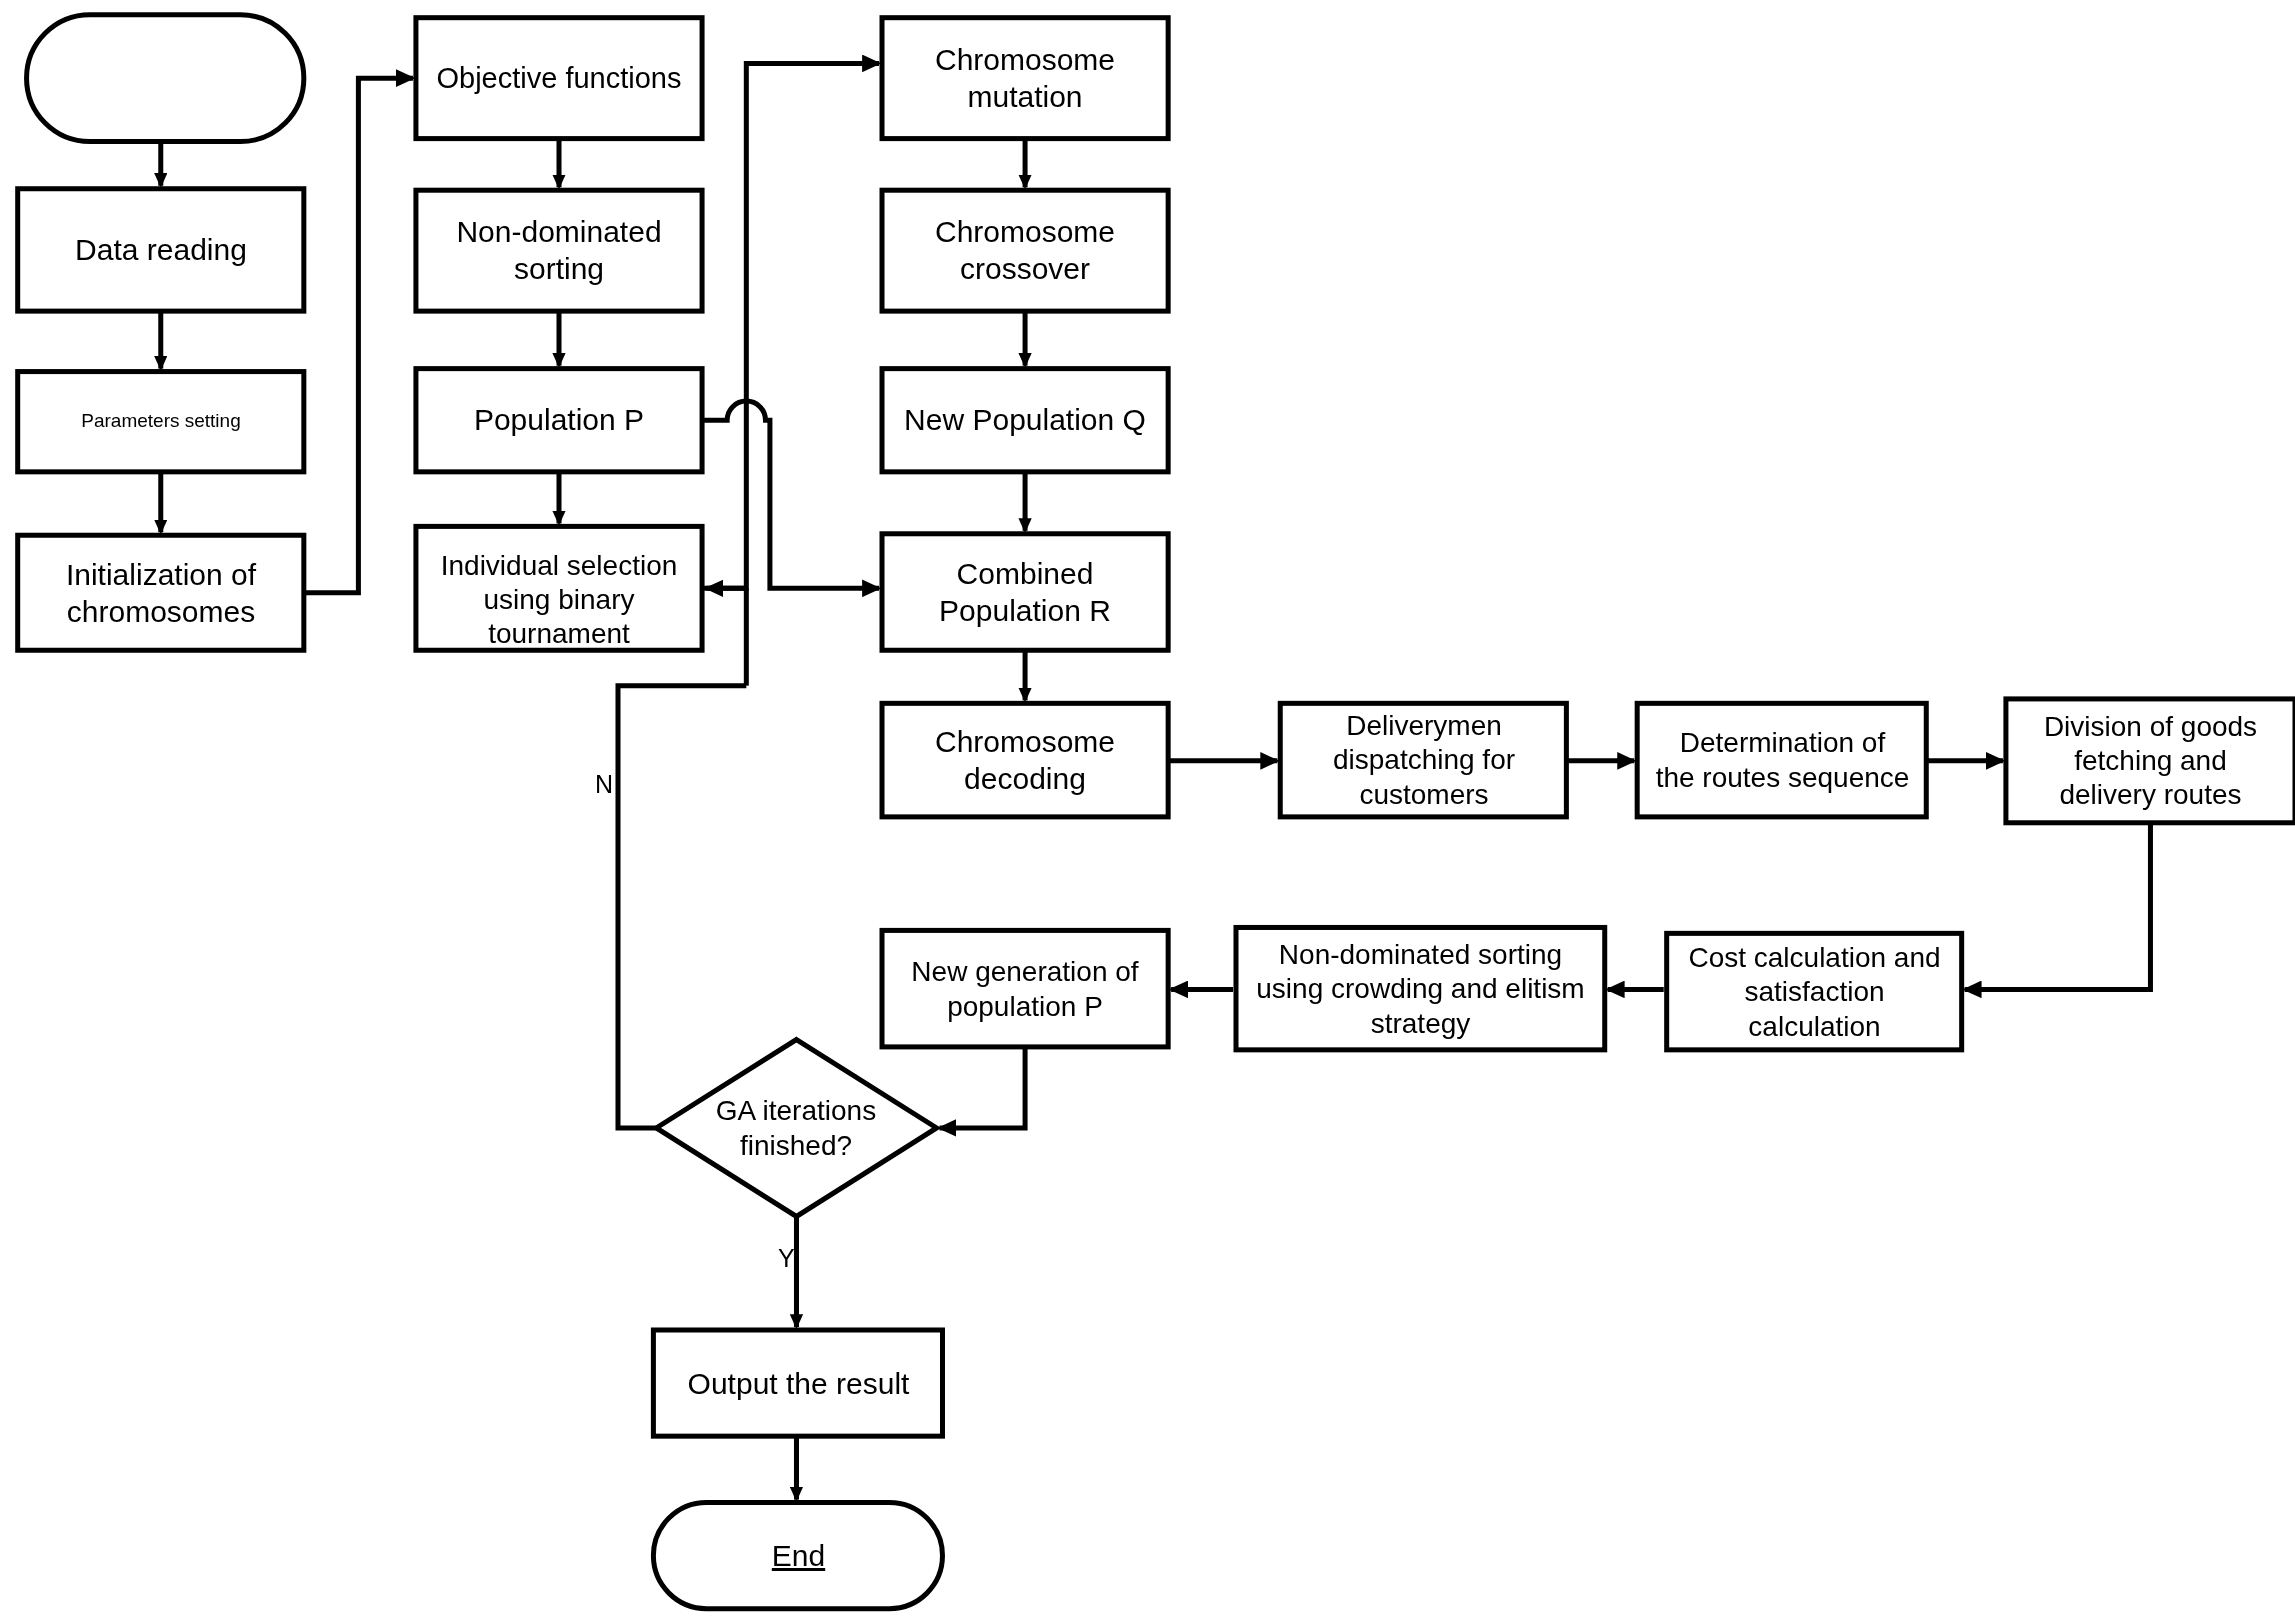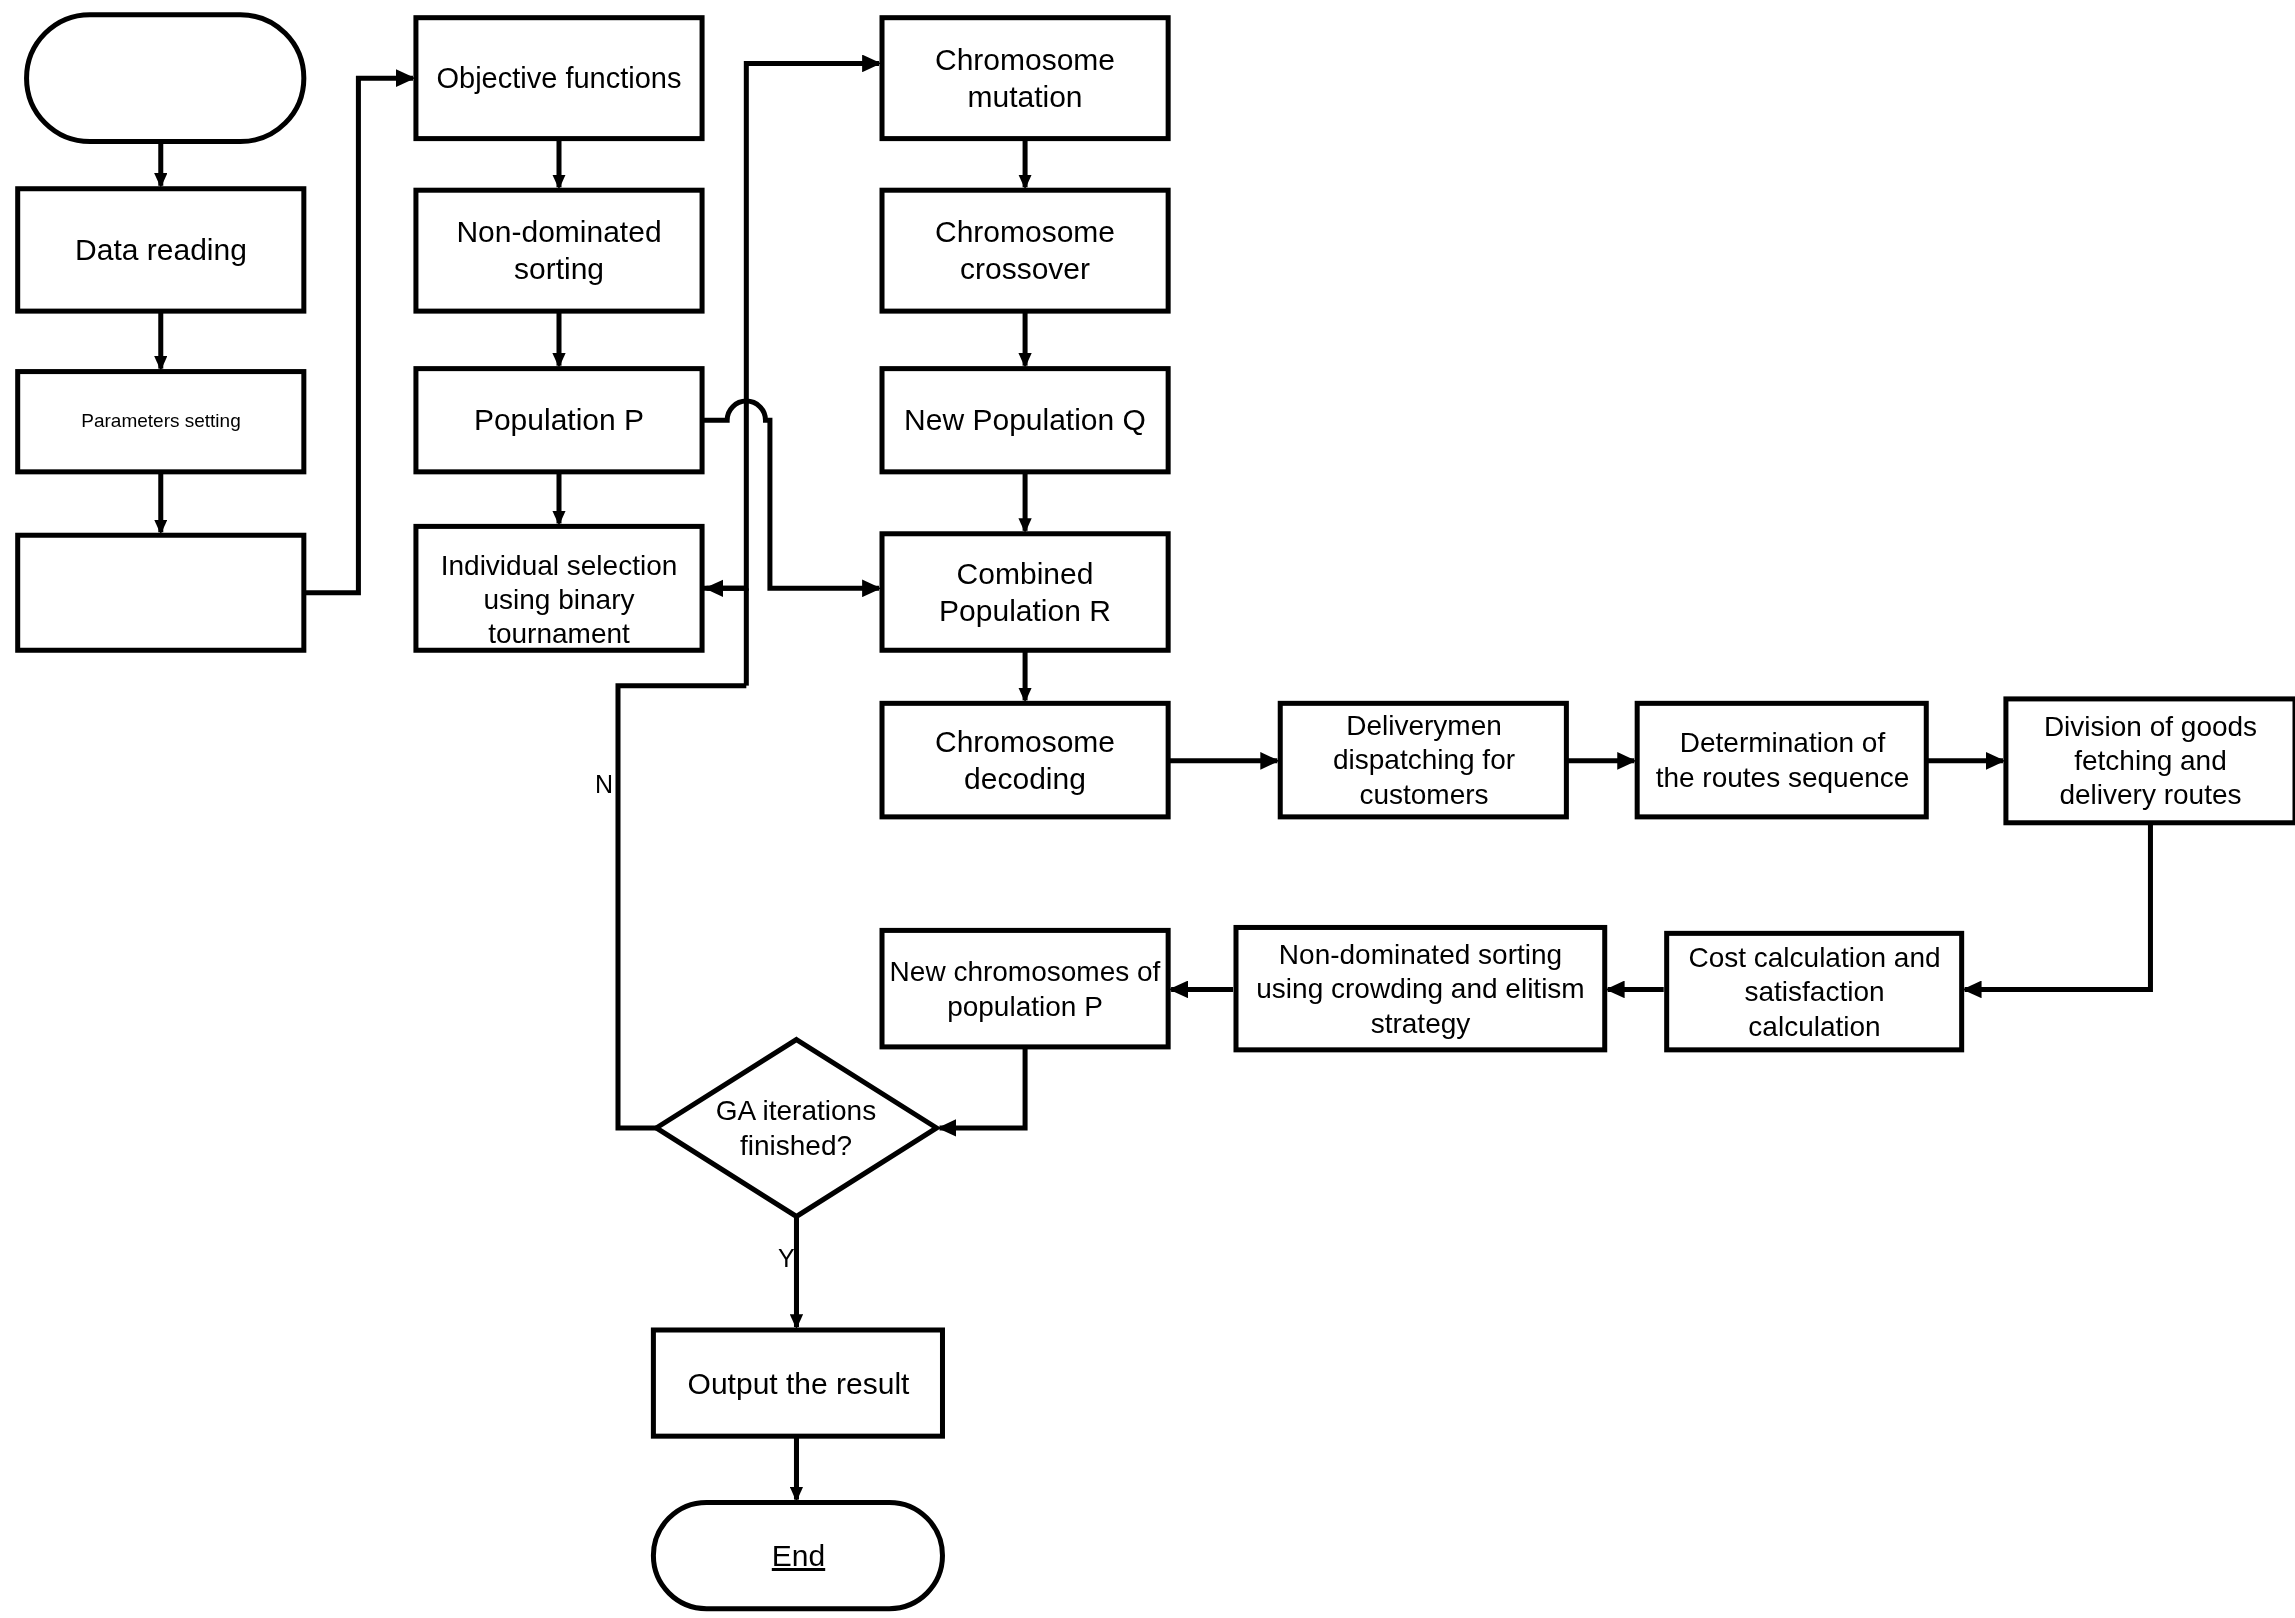--- a/index.html
+++ b/index.html
@@ -114,20 +114,22 @@
       <rect x="443" y="902" width="196" height="72"></rect>
       <rect x="443" y="1019" width="196" height="72" rx="36" ry="36"></rect>
     </g>
   </svg>
 
 
   <div class="node-label" style="left:18px;top:189px;width:286px;height:123px;font-size:30px;">Data reading</div>
 
   <div class="node-label" style="left:18px;top:371px;width:286px;height:100px;font-size:19px;">Parameters setting</div>
 
+  <div class="node-label" style="left:18px;top:536px;width:286px;height:115px;font-size:30px;">Initialization of
+chromosomes</div>
 
   <div class="node-label" style="left:416px;top:18px;width:286px;height:121px;font-size:29px;">Objective functions</div>
 
   <div class="node-label" style="left:416px;top:190px;width:286px;height:121px;font-size:30px;">Non-dominated
 sorting</div>
 
   <div class="node-label" style="left:416px;top:369px;width:286px;height:103px;font-size:30px;">Population P</div>
 
   <div class="node-label" style="left:416px;top:538px;width:286px;height:124px;font-size:28px;">Individual selection
 using binary
@@ -159,21 +161,21 @@
 delivery routes</div>
 
   <div class="node-label" style="left:1667px;top:934px;width:295px;height:117px;font-size:28px;">Cost calculation and
 satisfaction
 calculation</div>
 
   <div class="node-label" style="left:1236px;top:928px;width:369px;height:123px;font-size:28px;">Non-dominated sorting
 using crowding and elitism
 strategy</div>
 
-  <div class="node-label" style="left:882px;top:931px;width:286px;height:117px;font-size:28px;">New chromosomes of
+  <div class="node-label" style="left:882px;top:931px;width:286px;height:117px;font-size:28px;">New generation of
 population P</div>
 
   <div class="node-label" style="left:656px;top:1040px;width:280px;height:177px;font-size:28px;">GA iterations
 finished?</div>
 
   <div class="node-label" style="left:654px;top:1331px;width:289px;height:106px;font-size:30px;">Output the result</div>
 
   <div class="node-label" style="left:654px;top:1503px;width:289px;height:106px;font-size:30px;text-decoration:underline;">End</div>
 
   <div class="edge-label" style="left:595px;top:772px;">N</div>

